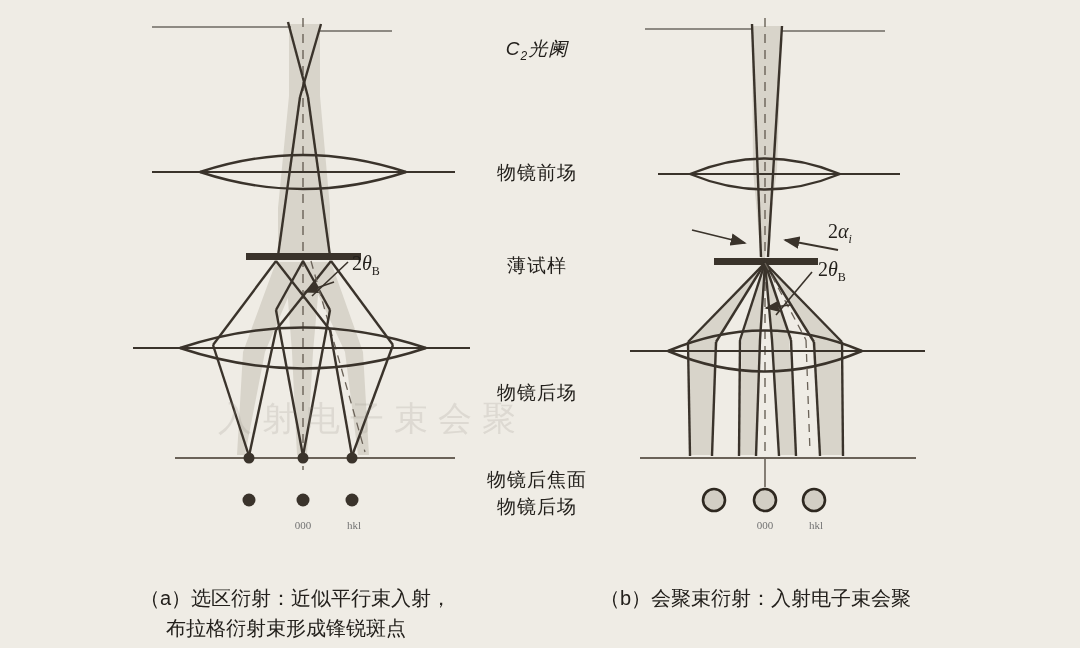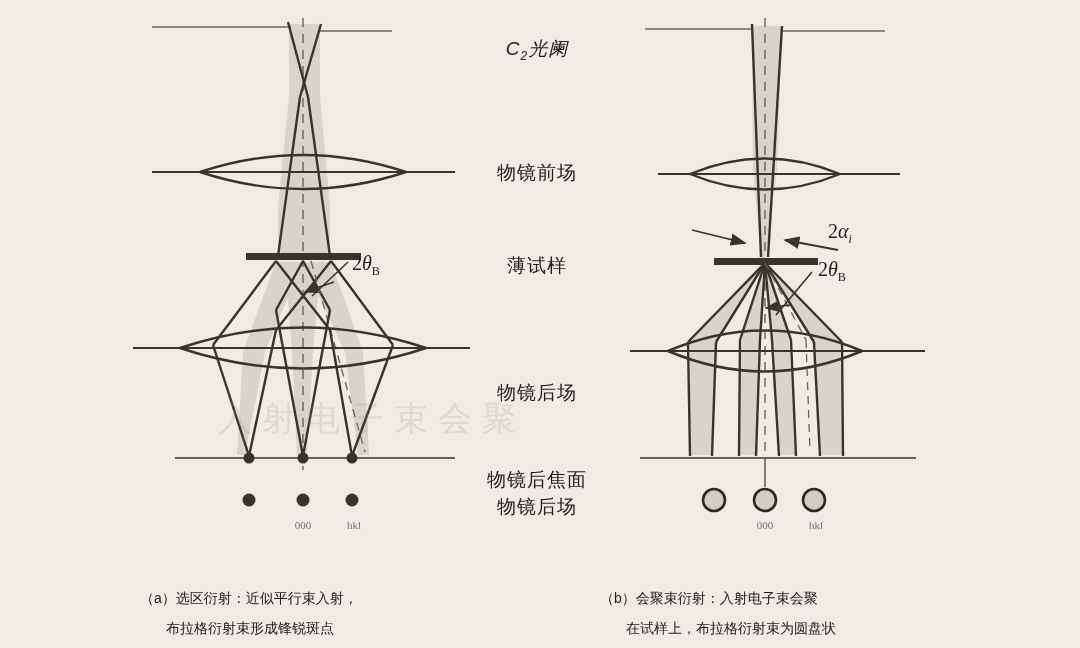--- a/index.html
+++ b/index.html
@@ -37,21 +37,21 @@
     font-family:"Liberation Serif", serif;
     font-size:11px;
     color:#737373;
     white-space:nowrap;
     transform:translateX(-50%);
   }
   .spot-label.ital{}
   .caption{
     position:absolute;
     font-family:"Liberation Sans", sans-serif;
-    font-size:14px;
+    font-size:20px;
     color:#23201c;
     line-height:30px;
     white-space:nowrap;
   }
   .caption .l2{padding-left:26px;display:block;}
   .watermark{
     position:absolute;
     left:218px;top:396px;
     font-family:"Liberation Sans", sans-serif;
     font-size:34px;
@@ -218,14 +218,13 @@
 <div class="spot-label ital" style="left:354px;top:519px;">hkl</div>
 <div class="spot-label" style="left:765px;top:519px;">000</div>
 <div class="spot-label ital" style="left:816px;top:519px;">hkl</div>
 
 <div class="caption" style="left:140px;top:583px;">
   <span>（a）选区衍射：近似平行束入射，</span>
   <span class="l2">布拉格衍射束形成锋锐斑点</span>
 </div>
 <div class="caption" style="left:600px;top:583px;">
   <span>（b）会聚束衍射：入射电子束会聚</span>
-  <span class="l2">在试样上，布拉格衍射束为圆盘状</span>
 </div>
 
 </body></html>

